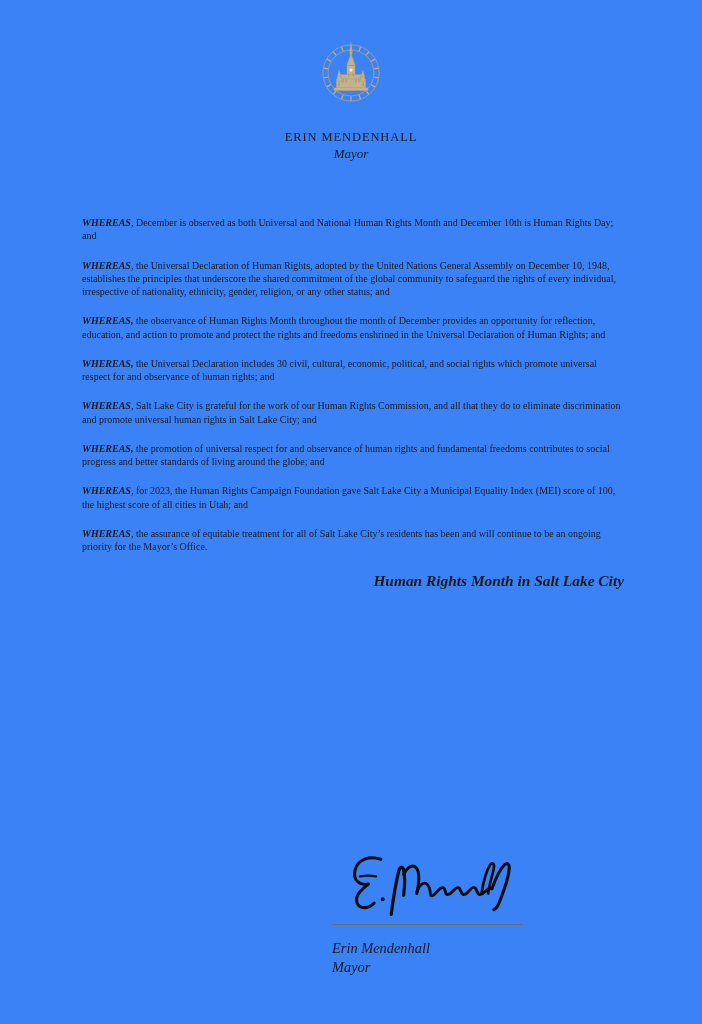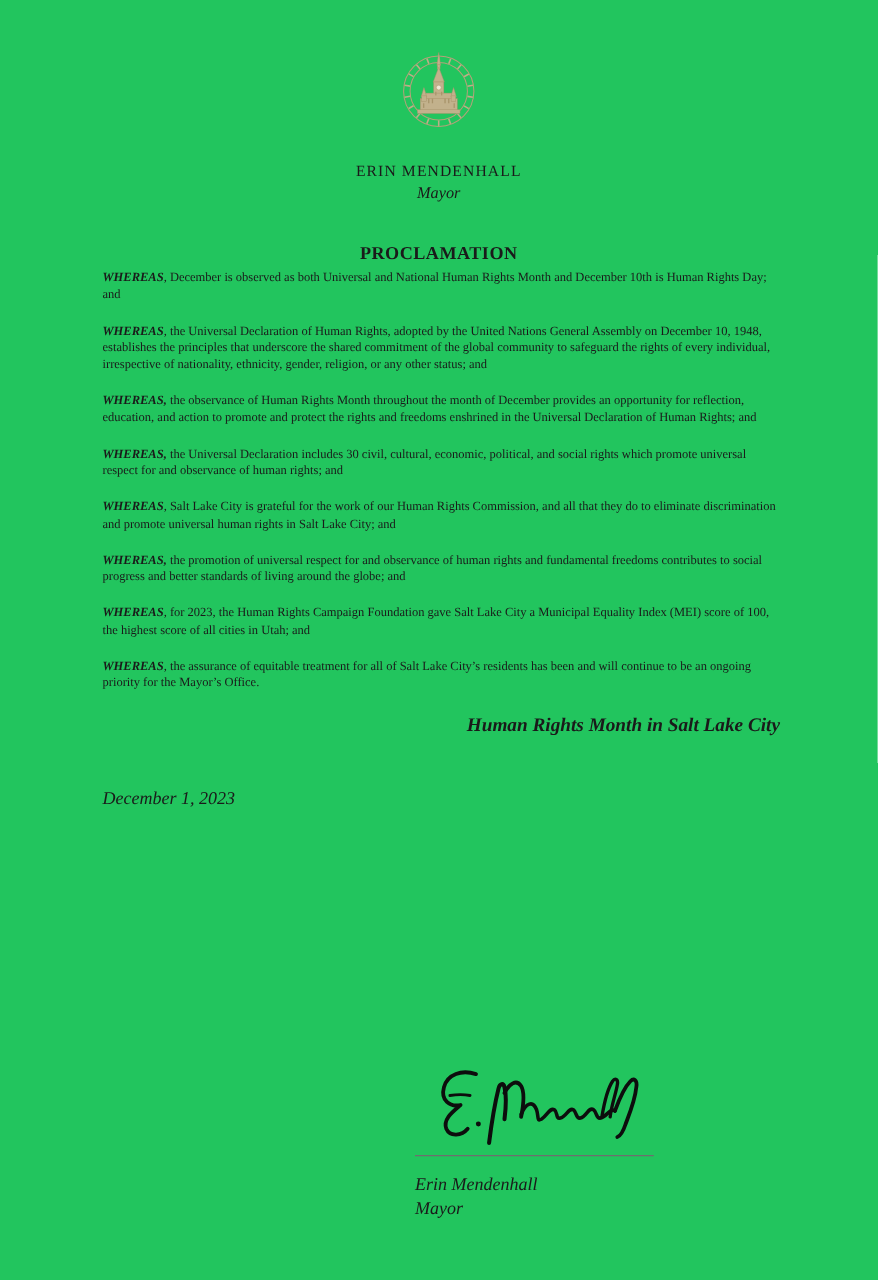--- a/index.html
+++ b/index.html
@@ -14,21 +14,21 @@
     position: relative;
     font-family: "Liberation Serif", "DejaVu Serif", serif;
     color: #1a1a1a;
     overflow: hidden;
   }
   .page {
     position: absolute;
     top: 0; left: 0;
     width: 702px;
     height: 1024px;
-    background: #22c55e;
+    background: #3b82f6;
   }
 
   
   .letterhead {
     padding-top: 36px;
     text-align: center;
   }
   .seal {
     width: 74px;
     height: 74px;
@@ -188,21 +188,20 @@
         <rect x="60.1" y="58" width="1.4" height="5"></rect>
         <rect x="33" y="63" width="1.4" height="5"></rect>
         <rect x="66" y="63" width="1.4" height="5"></rect>
       </g>
     </svg>
 
     <div class="mayor-name">ERIN MENDENHALL</div>
     <div class="mayor-title">Mayor</div>
   </div>
 
-  <div class="doc-title">PROCLAMATION</div>
 
   <div class="body-block">
 
     <p class="para">
       <span class="lead">WHEREAS</span><span>, December is observed as both Universal and National Human Rights Month and December 10th is Human Rights Day; and</span>
     </p>
 
     <p class="para">
       <span class="lead">WHEREAS</span><span>, the Universal Declaration of Human Rights, adopted by the United Nations General Assembly on December 10, 1948, establishes the principles that underscore the shared commitment of the global community to safeguard the rights of every individual, irrespective of nationality, ethnicity, gender, religion, or any other status; and</span>
     </p>
@@ -227,21 +226,20 @@
       <span class="lead">WHEREAS</span><span>, for 2023, the Human Rights Campaign Foundation gave Salt Lake City a Municipal Equality Index (MEI) score of 100, the highest score of all cities in Utah; and</span>
     </p>
 
     <p class="para">
       <span class="lead">WHEREAS</span><span>, the assurance of equitable treatment for all of Salt Lake City’s residents has been and will continue to be an ongoing priority for the Mayor’s Office.</span>
     </p>
 
 
     <p class="center-title">Human Rights Month in Salt Lake City</p>
 
-    <p class="date-line">December 1, 2023</p>
   </div>
 
   <div class="sig-block">
 
     <svg class="sig-mark" viewBox="0 0 200 80" aria-hidden="true">
       <g fill="none" stroke="#0d0d0d" stroke-linecap="round" stroke-linejoin="round">
 
         <path d="M44 14 C32 10, 20 14, 17 25 C14 36, 22 42, 31 40 C24 46, 16 52, 19 60 C22 67, 32 66, 37 60" stroke-width="3.2"></path>
         <path d="M22 32 C28 31, 34 31, 39 32" stroke-width="2.4"></path>
 

